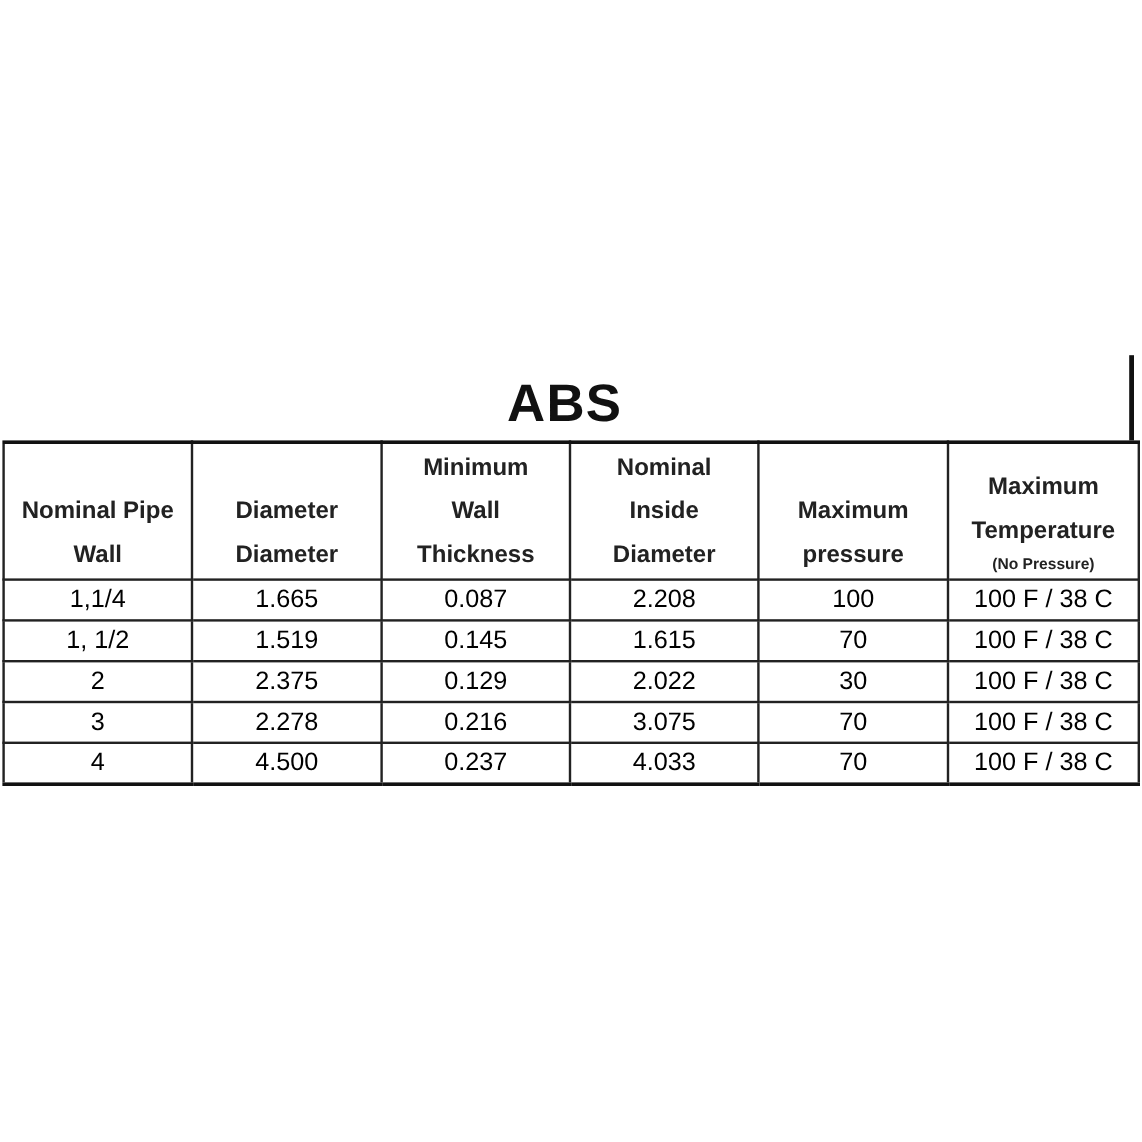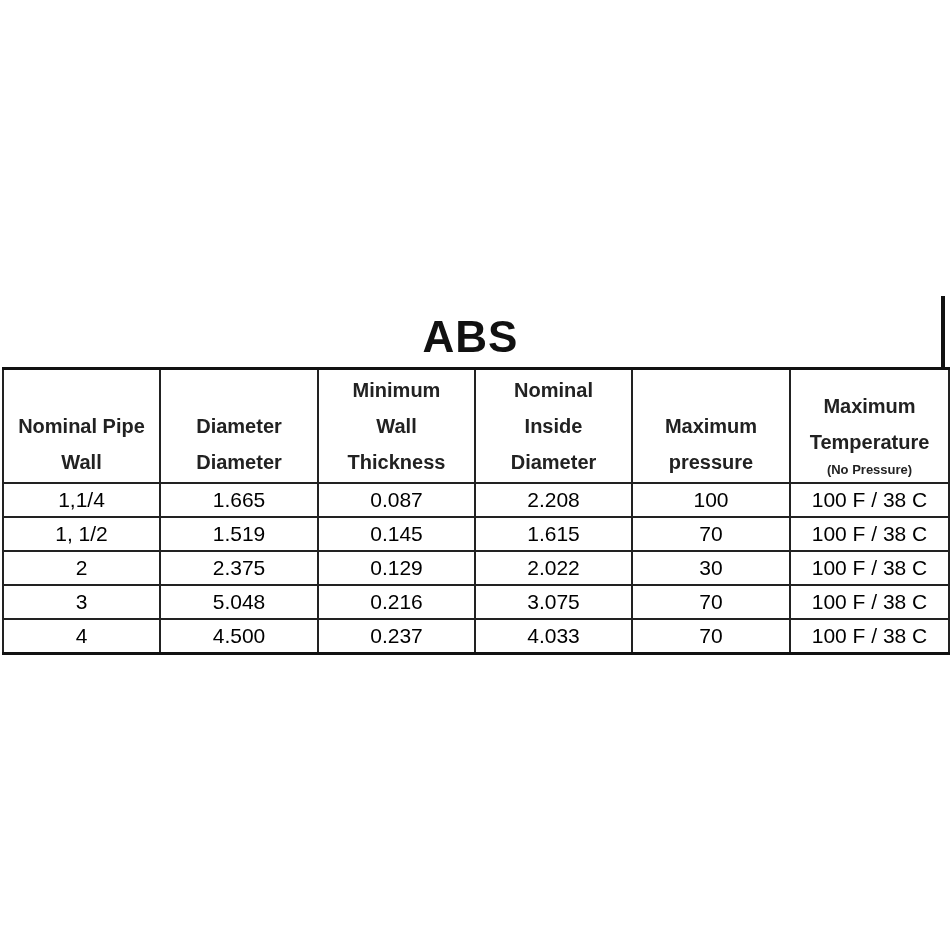--- a/index.html
+++ b/index.html
@@ -89,21 +89,21 @@
     <tr>
       <td>2</td>
       <td>2.375</td>
       <td>0.129</td>
       <td>2.022</td>
       <td>30</td>
       <td>100 F / 38 C</td>
     </tr>
     <tr>
       <td>3</td>
-      <td>5.048</td>
+      <td>2.278</td>
       <td>0.216</td>
       <td>3.075</td>
       <td>70</td>
       <td>100 F / 38 C</td>
     </tr>
     <tr class="last">
       <td>4</td>
       <td>4.500</td>
       <td>0.237</td>
       <td>4.033</td>

